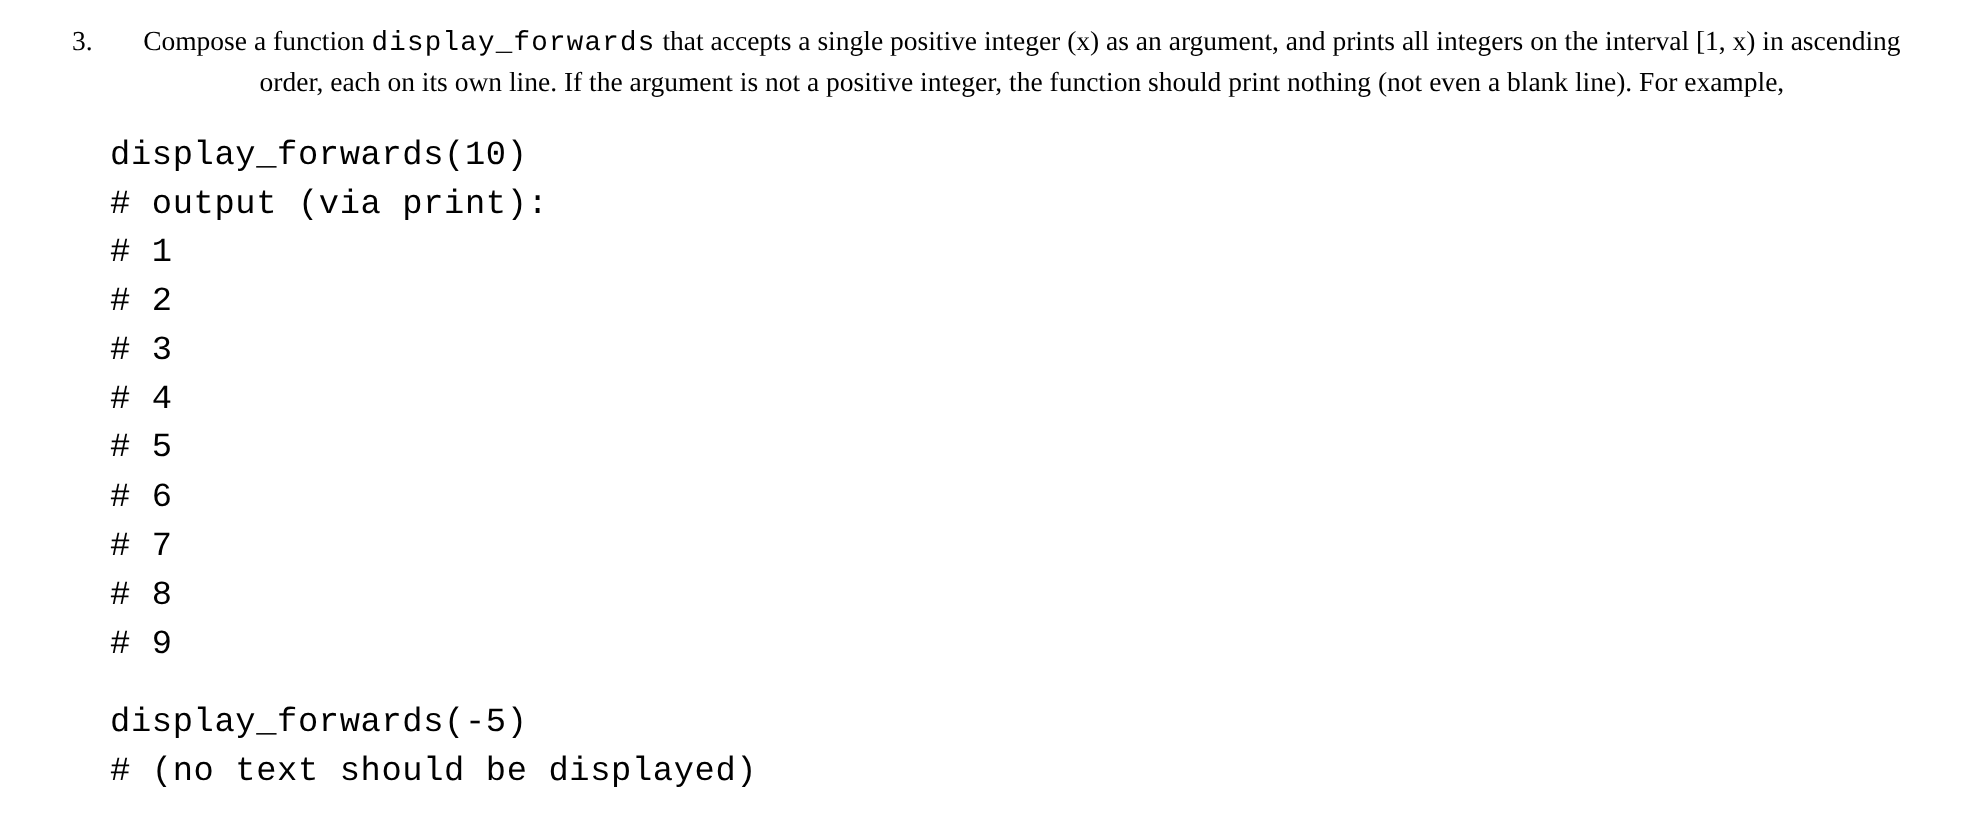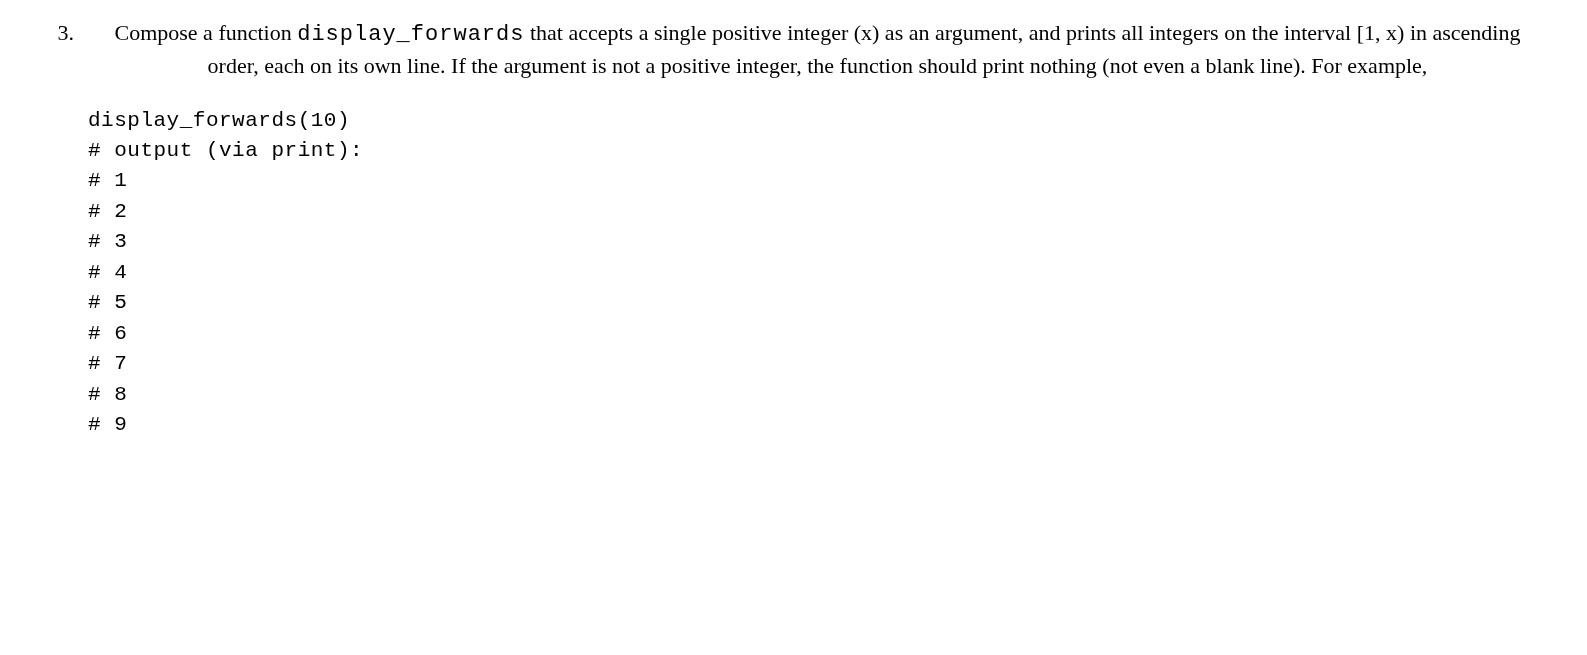--- a/index.html
+++ b/index.html
@@ -35,21 +35,21 @@
     }
     .code-fn {
       font-family: 'Courier New', Courier, monospace;
       letter-spacing: 1px;
     }
     .math-interval {
       font-family: Georgia, serif;
     }
     .code-block {
       font-family: 'Courier New', Courier, monospace;
-      font-size: 21px;
+      font-size: 27px;
       line-height: 1.45;
       white-space: pre;
       letter-spacing: 0.5px;
     }
     .code-section {
       margin-bottom: 24px;
     }
     .code-section:last-child {
       margin-bottom: 0;
     }
@@ -69,14 +69,18 @@
 # 1
 # 2
 # 3
 # 4
 # 5
 # 6
 # 7
 # 8
 # 9</div>
     </div>
+    <div class="code-section">
+      <div class="code-block">display_forwards(-5)
+# (no text should be displayed)</div>
+    </div>
   </div>
 </div>
 
 </body></html>

